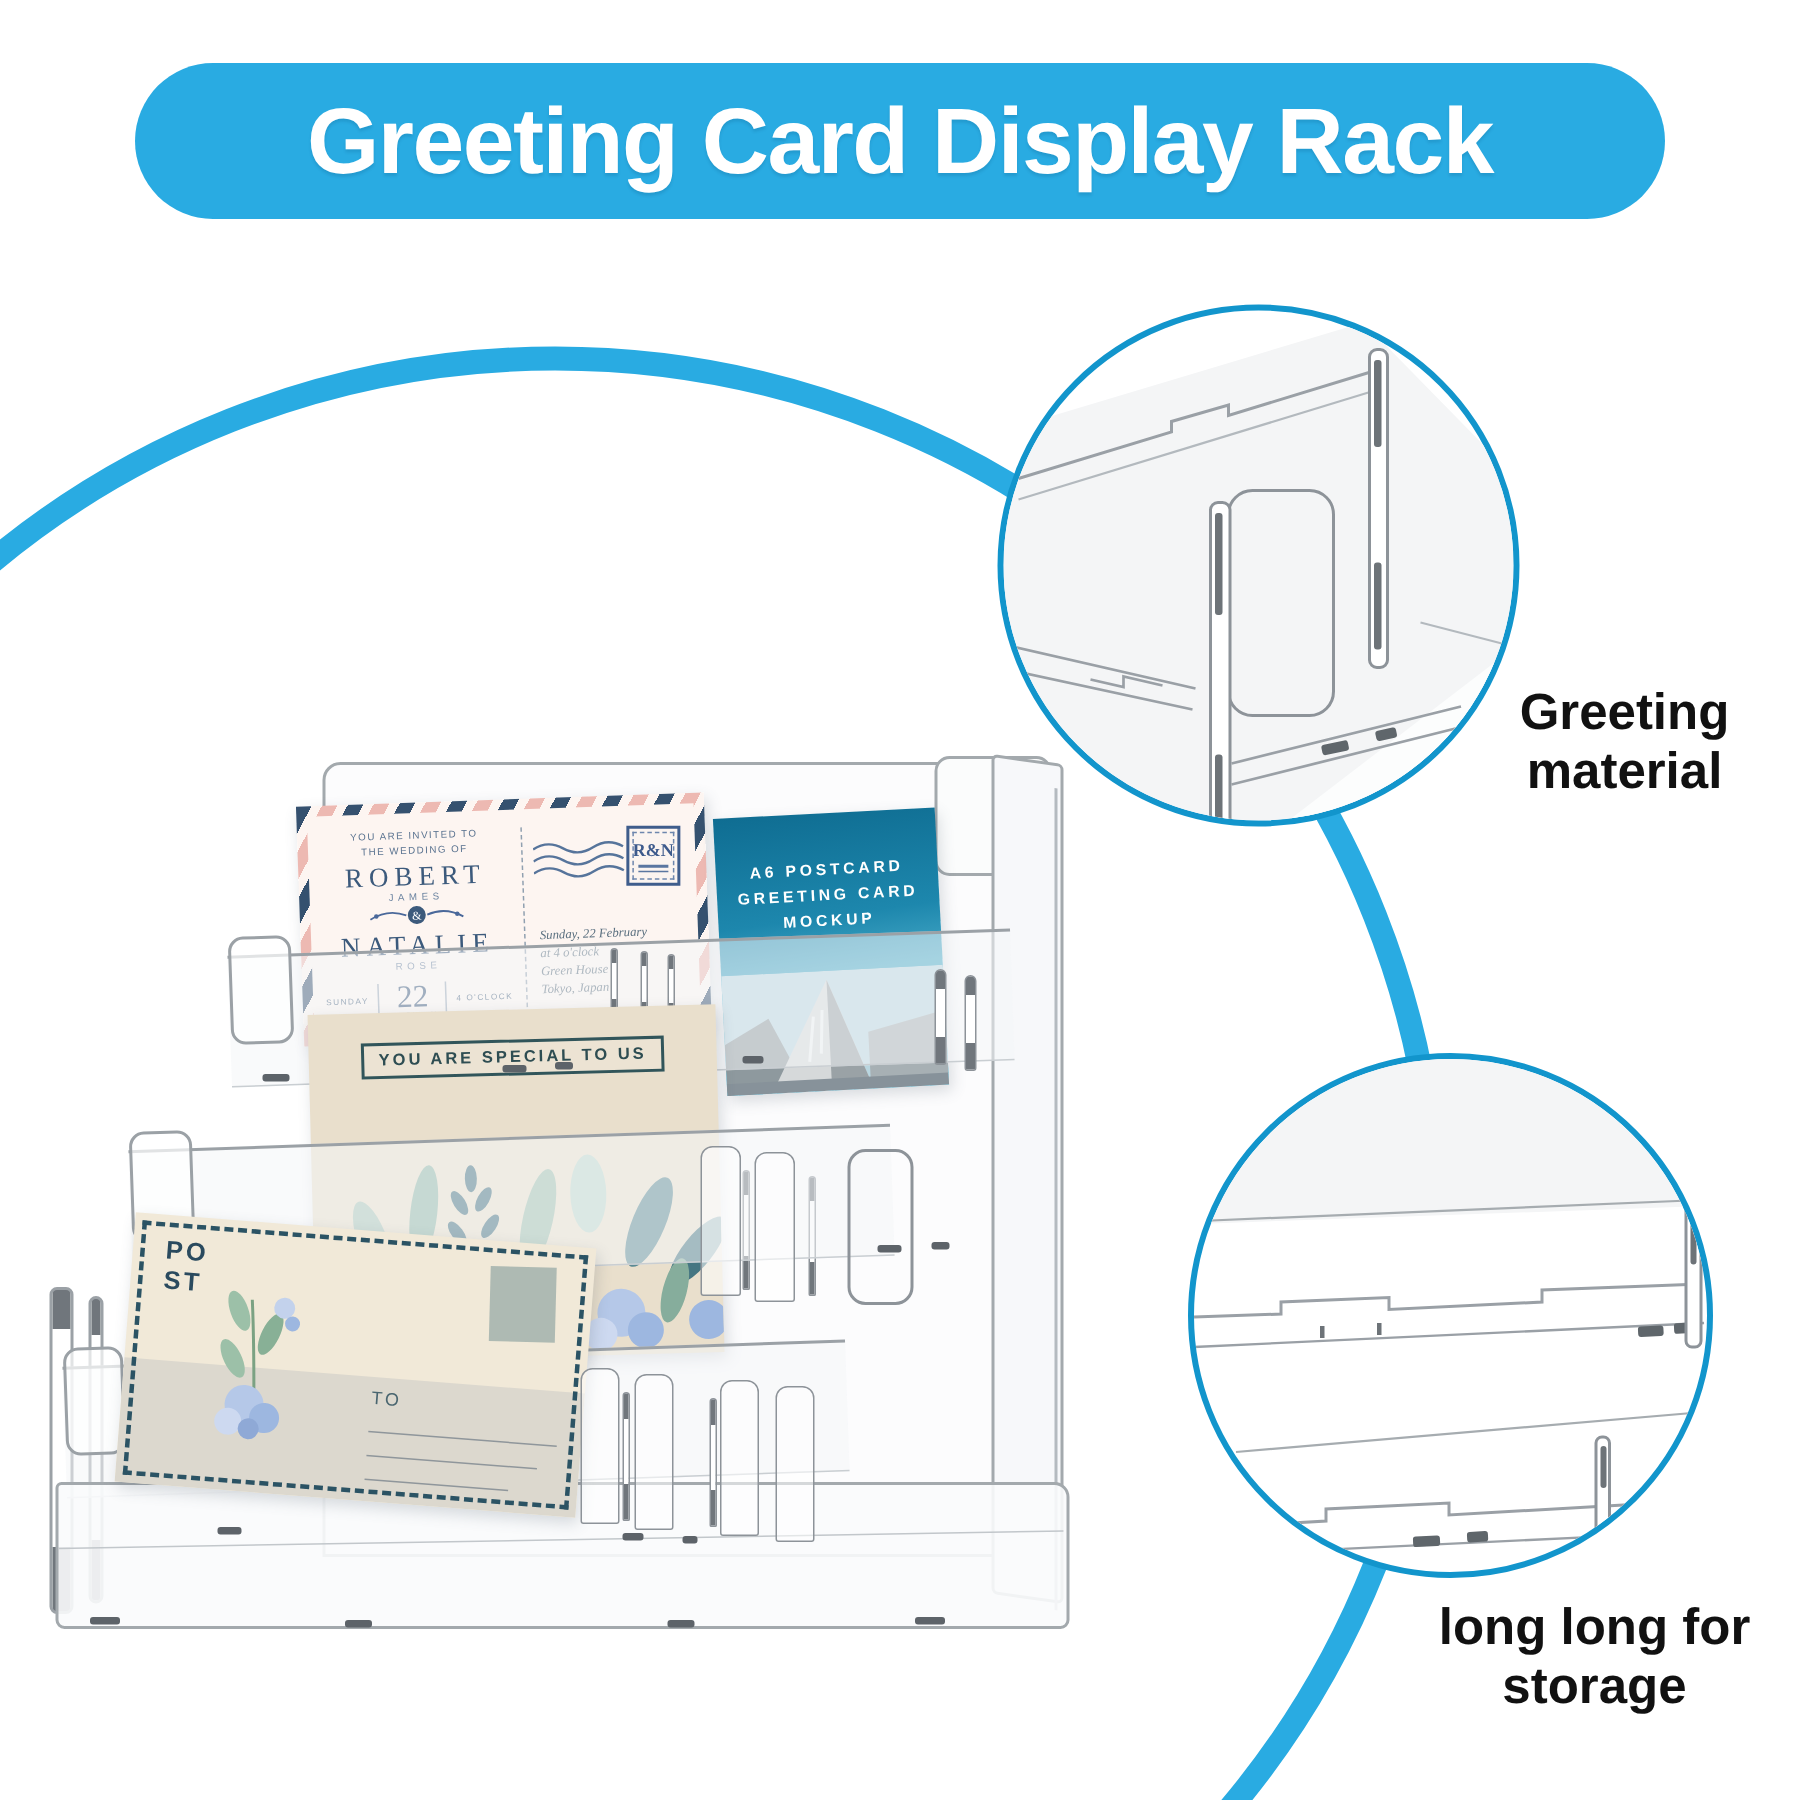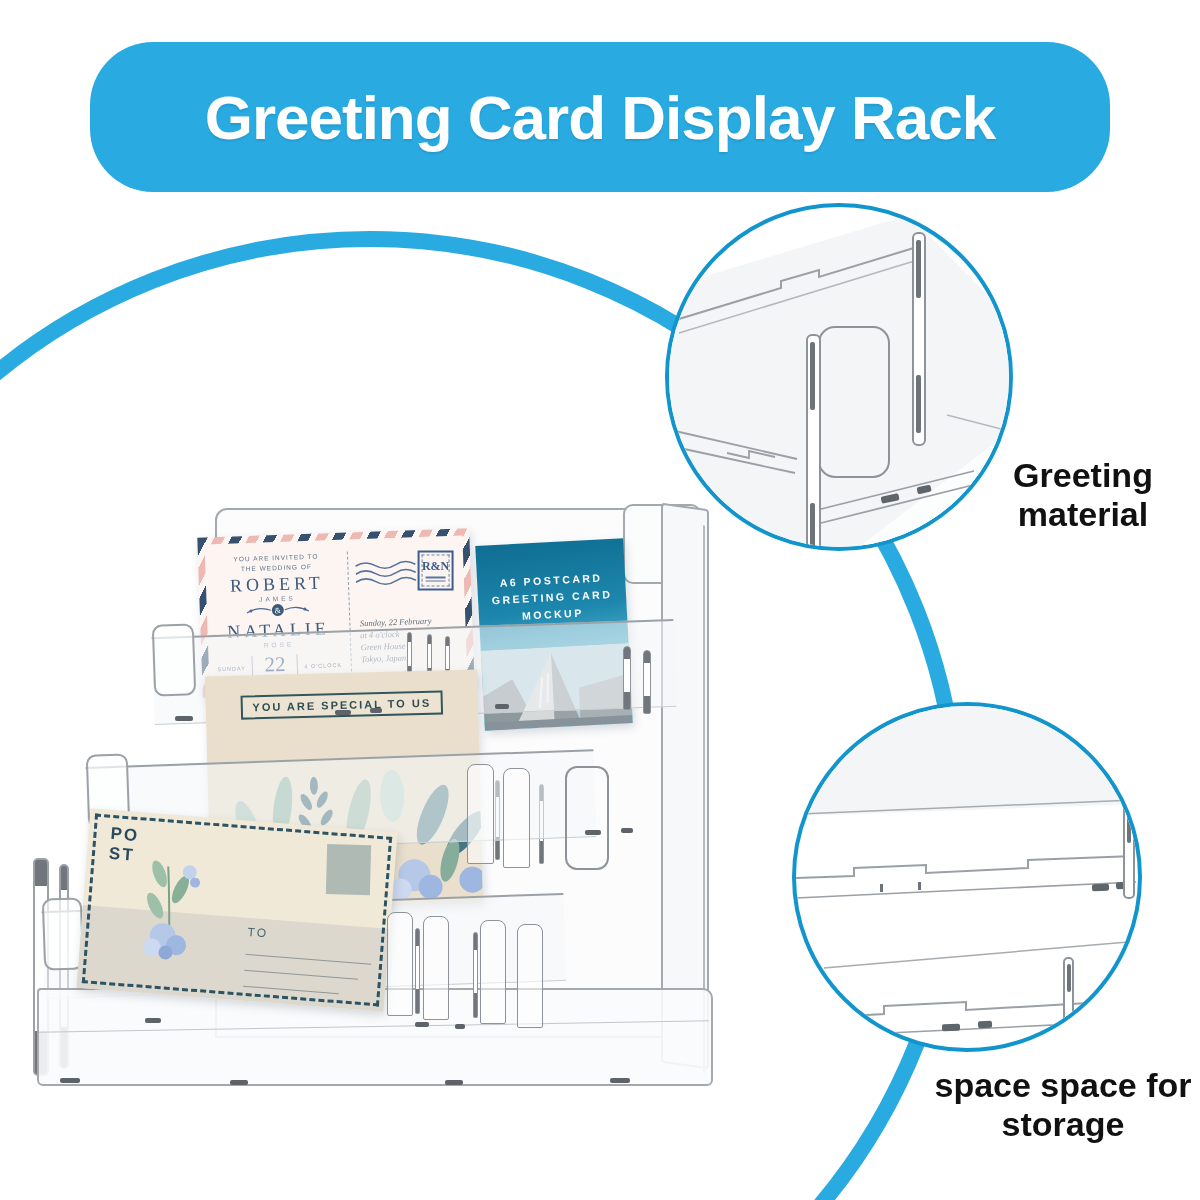--- a/index.html
+++ b/index.html
@@ -4,21 +4,21 @@
 <style>
   * { box-sizing: border-box; margin: 0; padding: 0; }
   html,body { background:#fff; }
   .canvas {
     position: relative; width: 1200px; height: 1200px;
     background: #fff; overflow: hidden;
     font-family: "Liberation Sans", sans-serif;
   }
   
   .banner {
-    position: absolute; left: 90px; top: 42px; width: 1020px; height: 150px;
+    position: absolute; left: 90px; top: 42px; width: 1020px; height: 104px;
     background: #29abe2; border-radius: 63px; z-index: 6;
     display: flex; align-items: center; justify-content: center;
   }
   .banner-title {
     color: #fff; font-size: 62px; font-weight: bold; letter-spacing: -1px;
     text-shadow: 0 2px 2px rgba(0,60,100,.15);
   }
   
   .arc-svg { position:absolute; left:0; top:0; z-index:1; }
   
@@ -163,21 +163,21 @@
       <path d="M18,312 L88,308 l0,-8 l82,-4 l0,8 l122,-7 l28,-2" fill="none" stroke="#9aa0a6" stroke-width="2"></path>
       <path d="M28,330 L300,317" fill="none" stroke="#9aa0a6" stroke-width="1.6"></path>
       <rect x="146" y="318" width="18" height="7" rx="2" fill="#5f666b" transform="rotate(-3 155 321)"></rect>
       <rect x="182" y="315" width="14" height="7" rx="2" fill="#5f666b" transform="rotate(-3 189 318)"></rect>
       <rect x="268" y="252" width="9" height="68" rx="4" fill="#fff" stroke="#8d9399" stroke-width="2"></rect>
       <rect x="271" y="258" width="4" height="28" rx="2" fill="#6d7378"></rect>
     </svg>
   </div>
 
   <div class="annotation annotation-thickened">Greeting material</div>
-  <div class="annotation annotation-storage">space space for storage</div>
+  <div class="annotation annotation-storage">long long for storage</div>
 
   <div class="product">
 
     <div class="acr back-panel"></div>
     <div class="acr back-notch"></div>
     <div class="acr right-wall"></div>
     <div class="acr right-wall-edge"></div>
 
     <div class="card invitation">
       <div class="inv-body">

